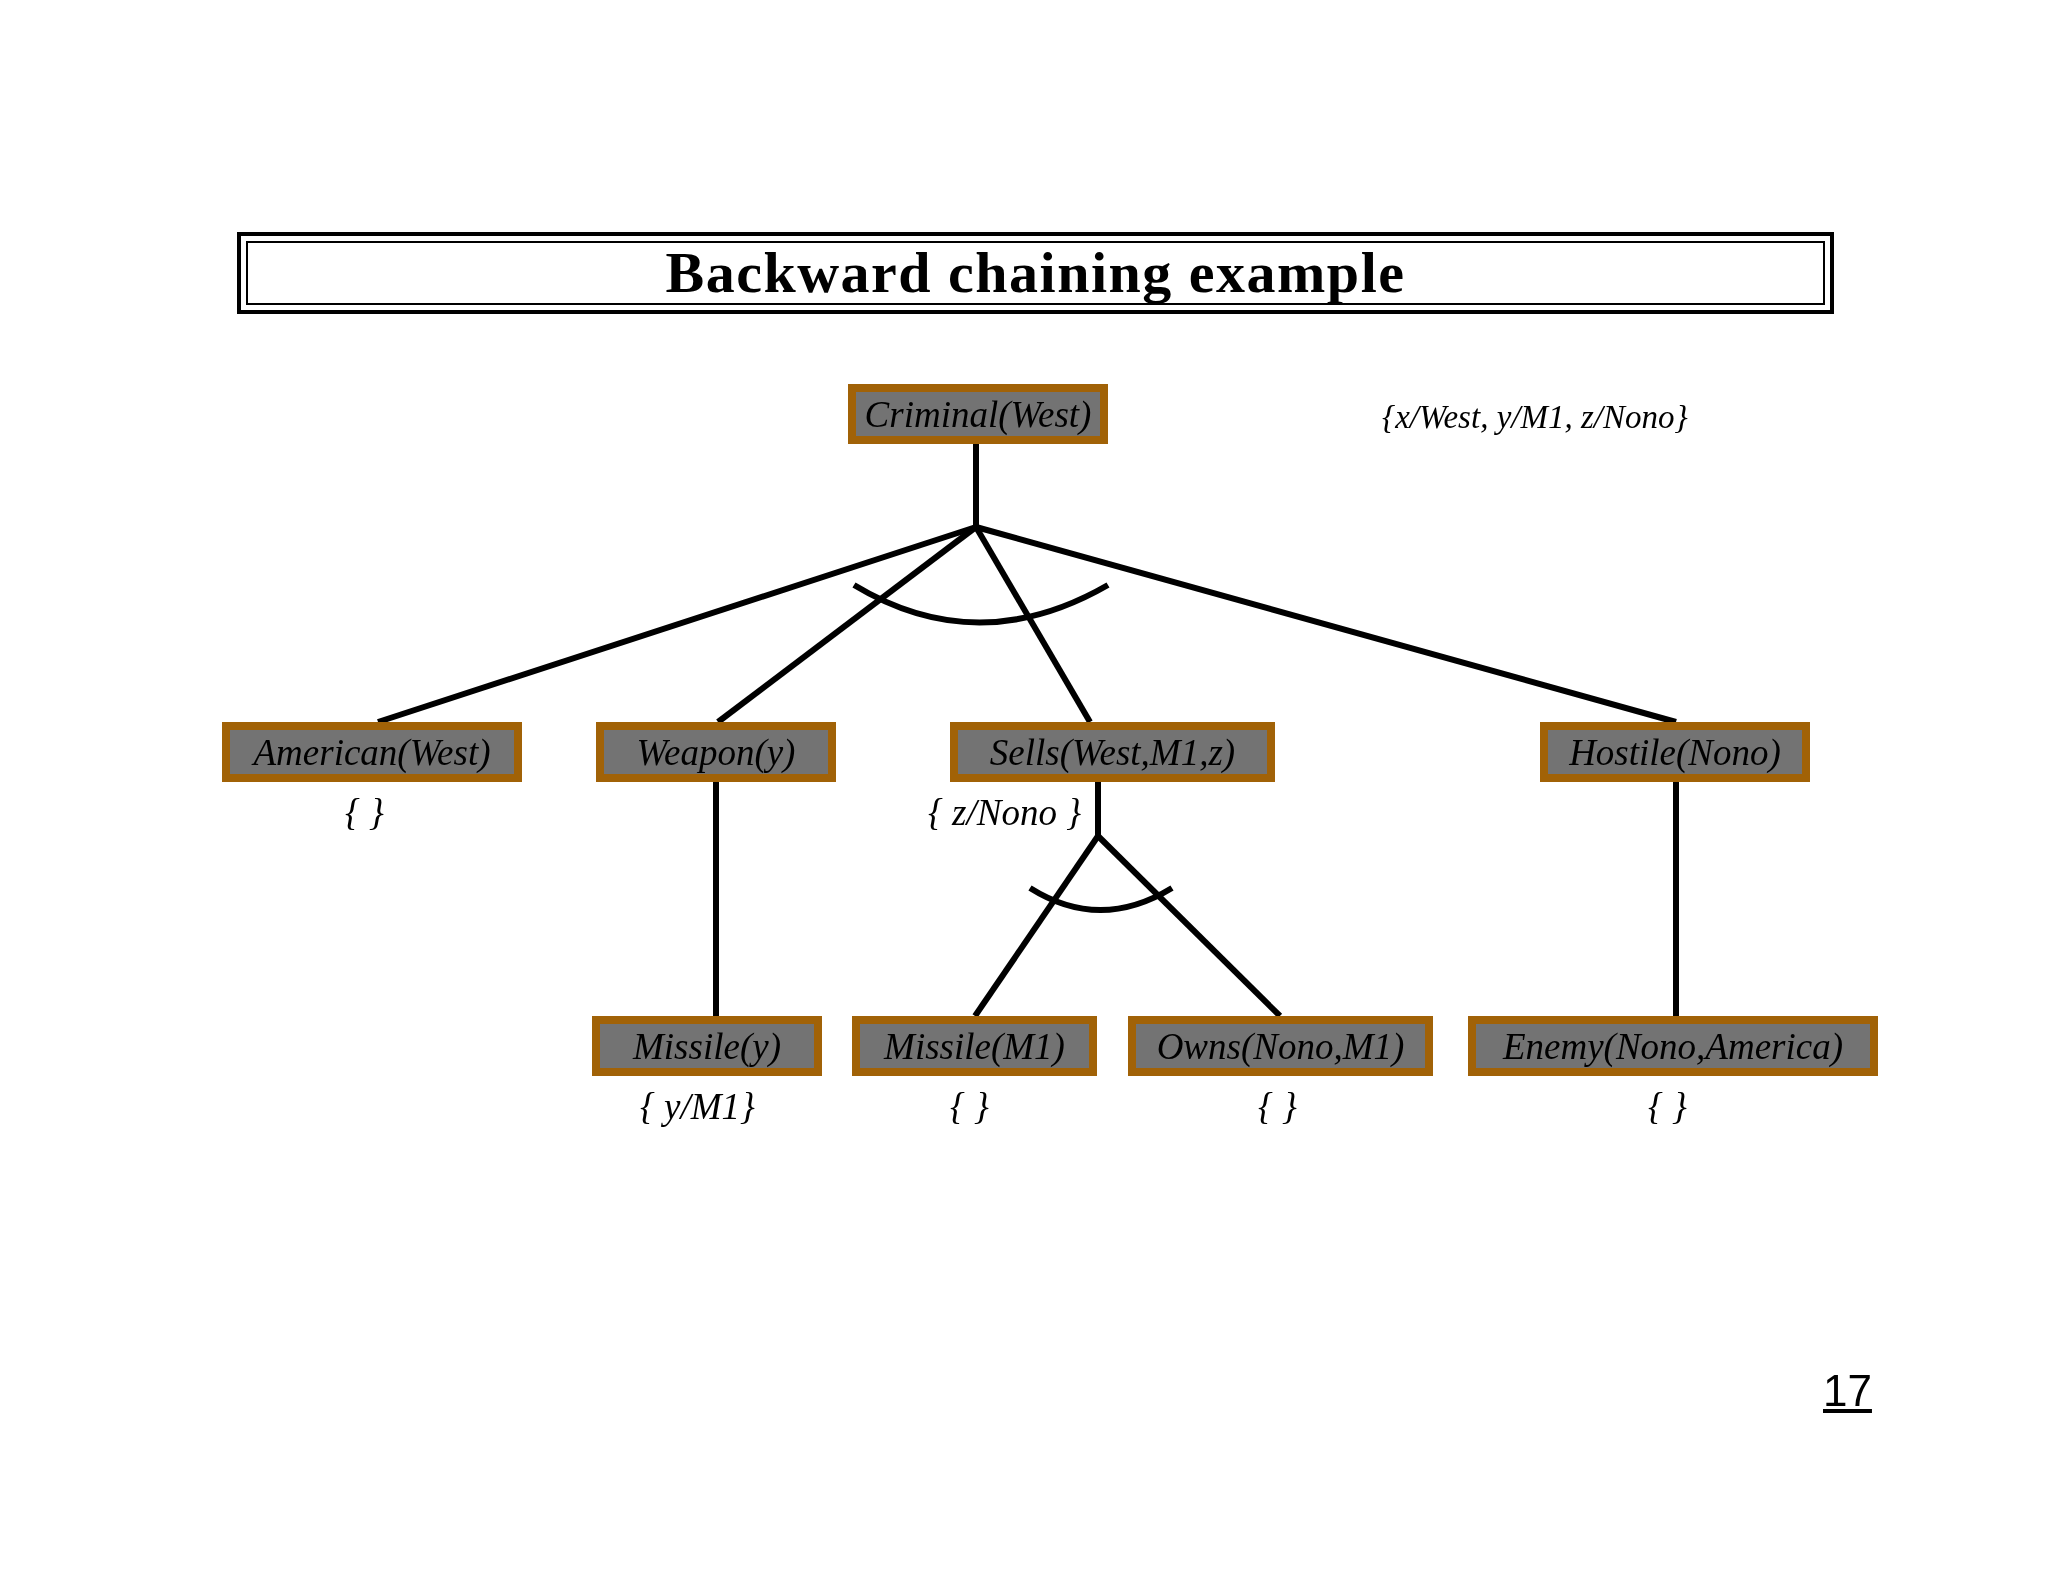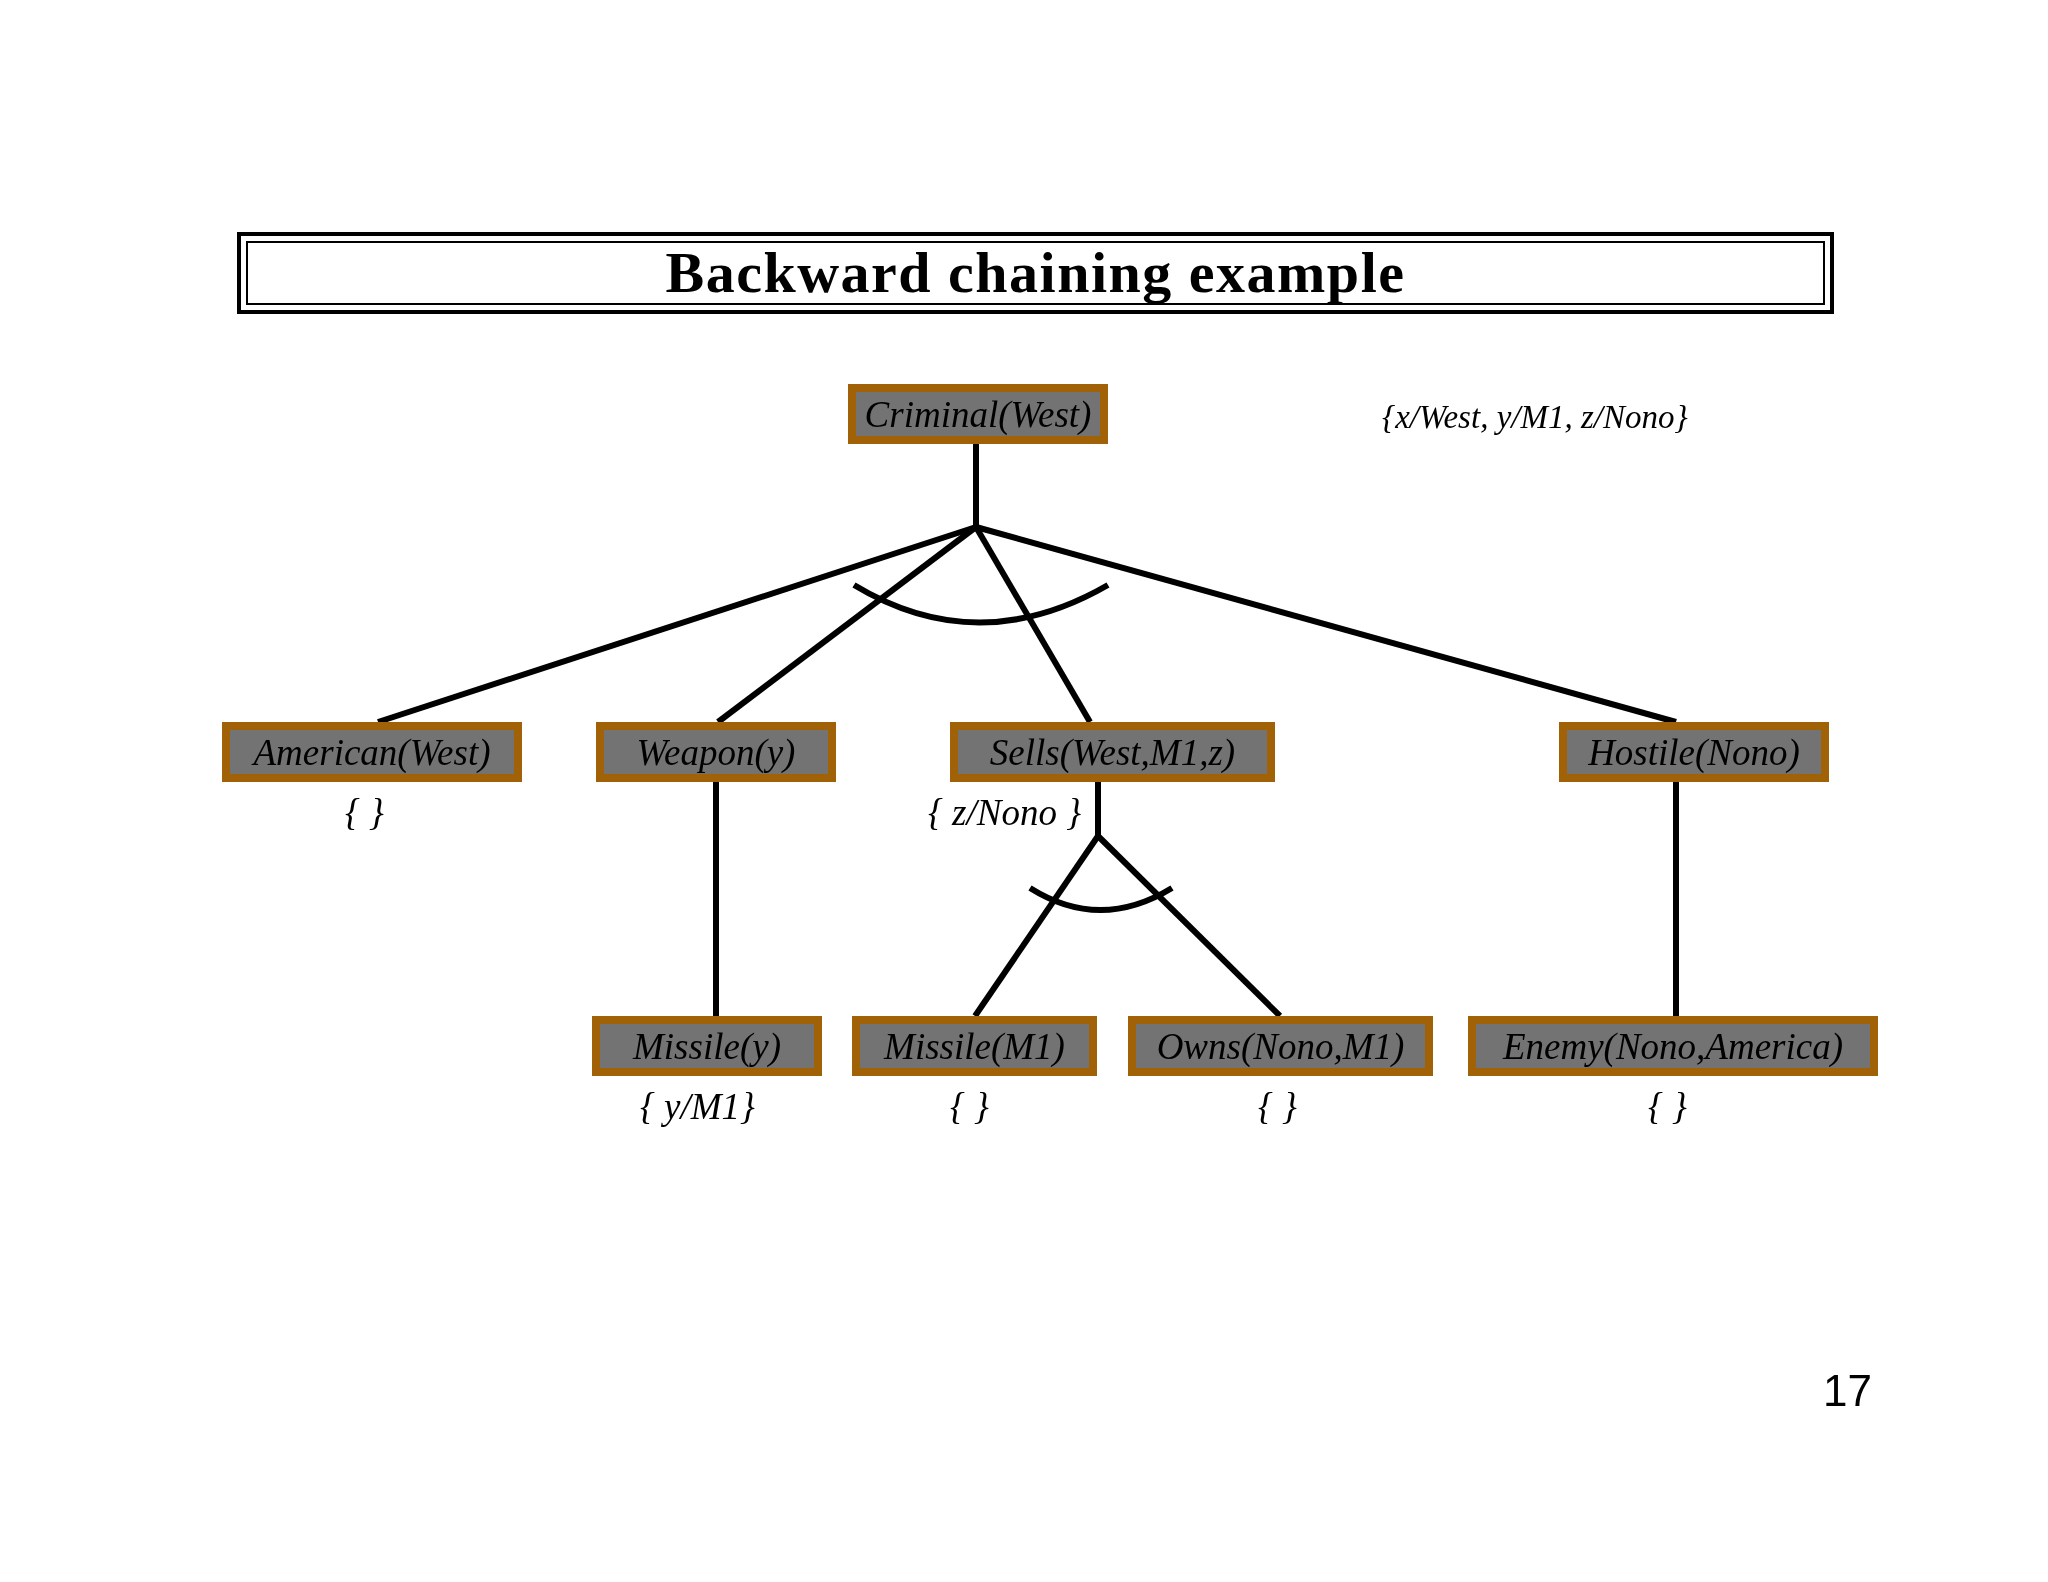--- a/index.html
+++ b/index.html
@@ -107,20 +107,21 @@
   
   #page-number {
     position: absolute;
     left: 1823px;
     top: 1369px;
     font-family: "Liberation Sans", "DejaVu Sans", sans-serif;
     font-style: normal;
     font-size: 44px;
     color: #000000;
     line-height: 1;
+    text-decoration: underline;
   }
 </style>
 </head>
 <body>
 
 <div id="slide">
 
   <div id="title-box">
     <div id="title-inner">
       <span id="title-text">Backward chaining example</span>
@@ -159,21 +160,21 @@
   </div>
 
   <div class="node" style="left:596px; top:722px; width:240px; height:60px;">
     <span class="node-label">Weapon(y)</span>
   </div>
 
   <div class="node" style="left:950px; top:722px; width:325px; height:60px;">
     <span class="node-label">Sells(West,M1,z)</span>
   </div>
 
-  <div class="node" style="left:1540px; top:722px; width:270px; height:60px;margin-left:19px;">
+  <div class="node" style="left:1540px; top:722px; width:270px; height:60px;">
     <span class="node-label">Hostile(Nono)</span>
   </div>
 
   <div class="node" style="left:592px; top:1016px; width:230px; height:60px;">
     <span class="node-label">Missile(y)</span>
   </div>
 
   <div class="node" style="left:852px; top:1016px; width:245px; height:60px;">
     <span class="node-label">Missile(M1)</span>
   </div>

